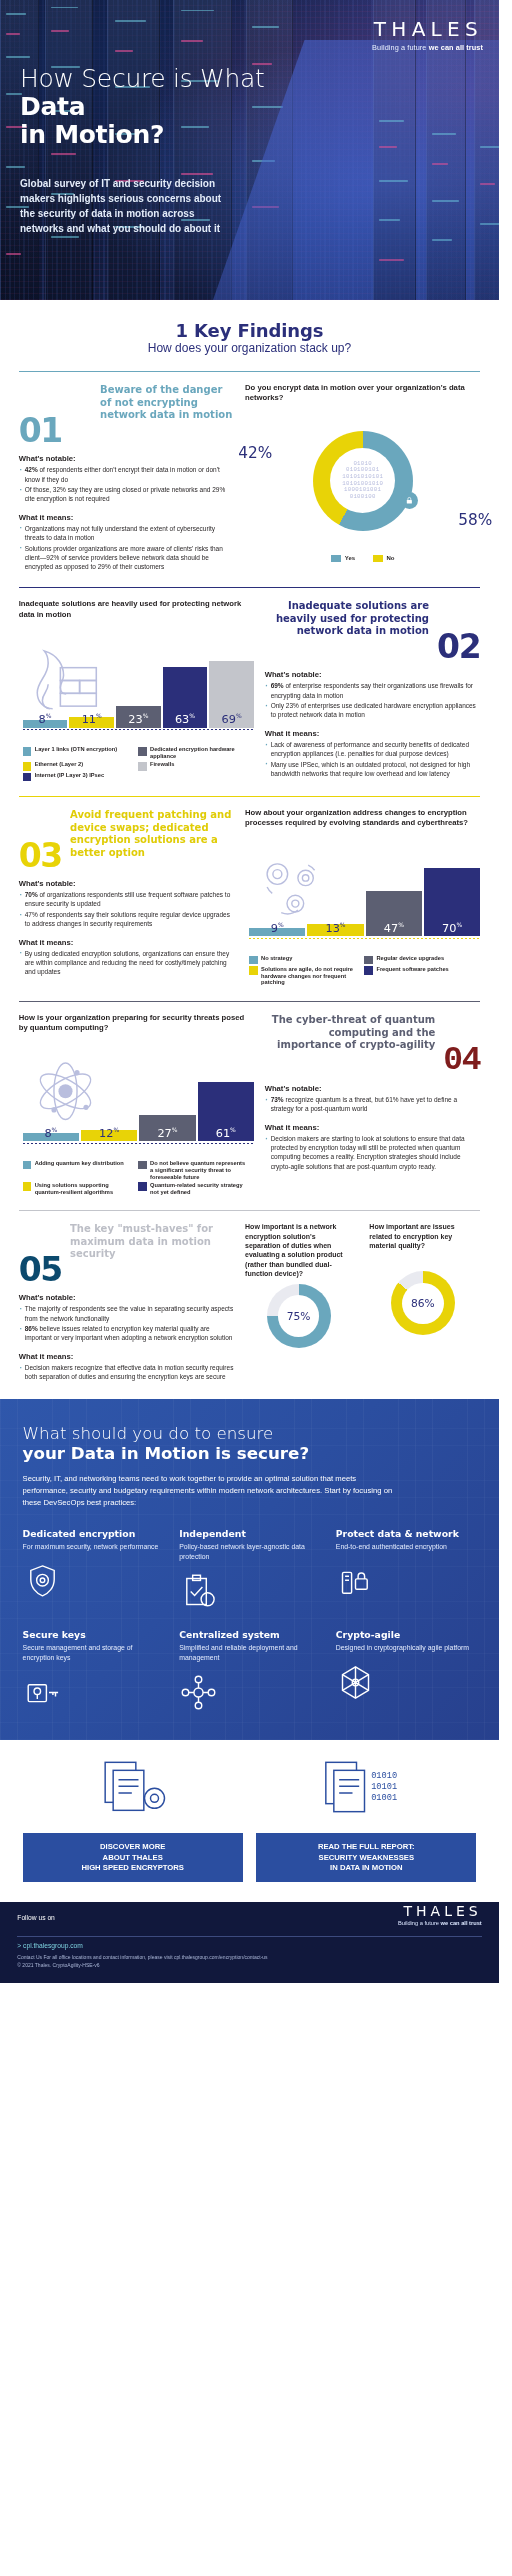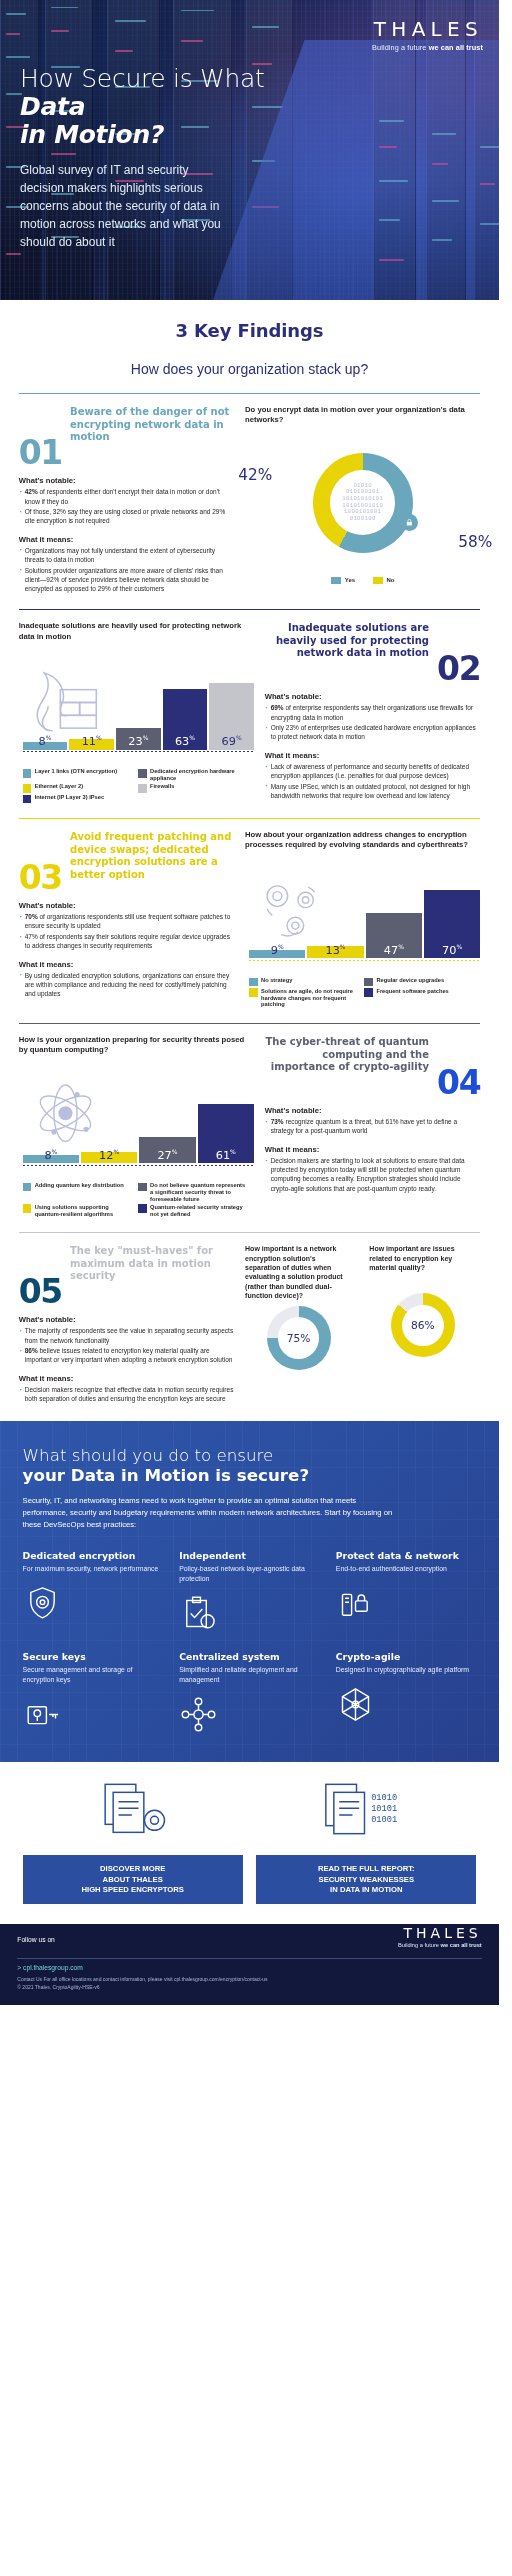--- a/index.html
+++ b/index.html
@@ -51,33 +51,33 @@
     color:#fff; font-size:20px; letter-spacing:5.3px; font-weight:400;
     font-family:"DejaVu Sans", sans-serif;
   }
   .logo-tag{ color:#e9f2ff; font-size:7.3px; margin-top:2px; letter-spacing:0.1px; }
   .logo-tag b{ color:#fff; font-weight:700; }
   .hero-inner{ position:relative; z-index:5; padding:65px 0 0 20px; width:280px; }
   .hero-title{
     color:#ffffff; font-size:25px; line-height:1.12; font-weight:300;
     font-family:"DejaVu Sans", sans-serif; letter-spacing:-0.3px;
   }
-  .hero-title .bold{ font-weight:700; display:block;font-style:italic; }
+  .hero-title .bold{ font-weight:700; display:block; }
   .hero-sub{
-    margin-top:12px; color:#e3ecf9; font-size:12px; line-height:1.5;
-    width:213px; font-weight:400;
+    margin-top:27px; color:#e3ecf9; font-size:10px; line-height:1.5;
+    width:213px; font-weight:700;
   }
 
   
   .findings-head{ text-align:center; padding:20px 0 5.3px; }
   .findings-head h2{
     color:#2b2f7a; font-size:18px; font-weight:700; letter-spacing:-0.1px;
     font-family:"DejaVu Sans", sans-serif;
   }
-  .findings-head p{ color:#2b2f7a; font-size:14px; margin-top:20px; }
+  .findings-head p{ color:#2b2f7a; font-size:12px; margin-top:0; }
 
   
   .divider{ height:1.3px; margin:10.7px 18.7px 0; }
   .d-teal{ background:#6aa7bd; }
   .d-navy{ background:#2b2f7a; }
   .d-yellow{ background:#e8d307; }
   .d-grey{ background:#5c5f72; }
   .d-lgrey{ background:#c3c5cb; }
 
   .finding{ display:flex; padding:10.7px 18.7px 4px; gap:10.7px; }
@@ -86,26 +86,26 @@
   .col-chart{ width:240px; }
 
   .head-row{ display:flex; align-items:flex-start; gap:8px; }
   .head-row.rev{ flex-direction:row-reverse; text-align:right; }
   .num{
     font-size:33px; font-weight:700; line-height:.88; letter-spacing:-1.3px;
     font-family:"DejaVu Sans", sans-serif;
     margin-top:33px;
   }
   .n-teal{ color:#6aa7bd; } .n-navy{ color:#2b2f7a; }
-  .n-yellow{ color:#e8d307; } .n-grey{ color:#1d4ed8; } .n-lgrey{ color:#0c4a6e; }
+  .n-yellow{ color:#e8d307; } .n-grey{ color:#7f1d1d;font-family:Liberation Mono, monospace; } .n-lgrey{ color:#0c4a6e; }
   .head-title{
     font-size:10px; font-weight:700; line-height:1.25; padding-top:1.3px;
     font-family:"DejaVu Sans", sans-serif;
   }
-  .t-teal{ color:#6aa7bd; } .t-navy{ color:#2b2f7a; }
+  .t-teal{ color:#6aa7bd;margin-left:30px; } .t-navy{ color:#2b2f7a; }
   .t-yellow{ color:#e0cc06; } .t-grey{ color:#5c5f72; } .t-lgrey{ color:#bcbec6; }
 
   .blk{ margin-top:9.3px; }
   .blk h4{ font-size:7.7px; font-weight:700; color:#231f20; margin-bottom:2px; }
   .blk ul{ list-style:none; }
   .blk li{
     font-size:6.5px; line-height:1.42; color:#231f20; padding-left:6px;
     position:relative; margin-bottom:1.3px;
   }
   .blk li:before{
@@ -321,21 +321,21 @@
       <div class="hero-title">
         <span>How Secure is What</span>
         <span class="bold">Data</span>
         <span class="bold">in Motion?</span>
       </div>
       <div class="hero-sub">Global survey of IT and security decision makers highlights serious concerns about the security of data in motion across networks and what you should do about it</div>
     </div>
   </div>
 
   <div class="findings-head">
-    <h2>3 Key Findings</h2>
+    <h2>1 Key Findings</h2>
     <p>How does your organization stack up?</p>
   </div>
 
   <div class="divider d-teal"></div>
   <div class="finding">
     <div class="col-text">
       <div class="head-row">
         <div class="num n-teal">01</div>
         <div class="head-title t-teal">Beware of the danger of not encrypting network data in motion</div>
       </div>

